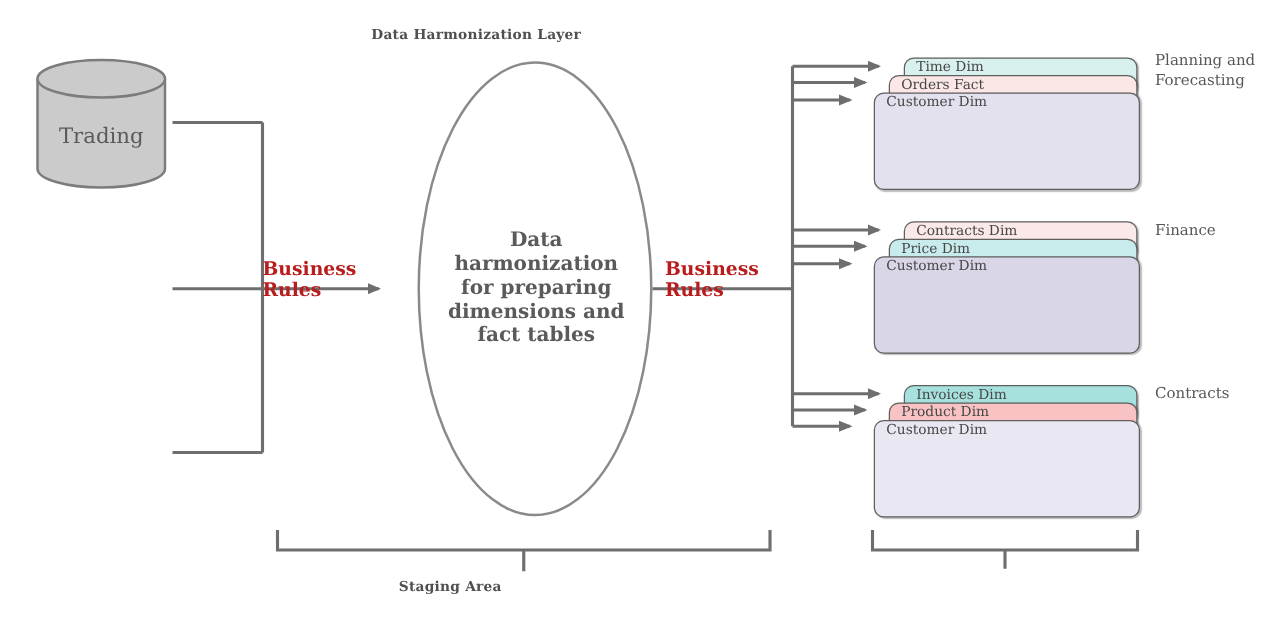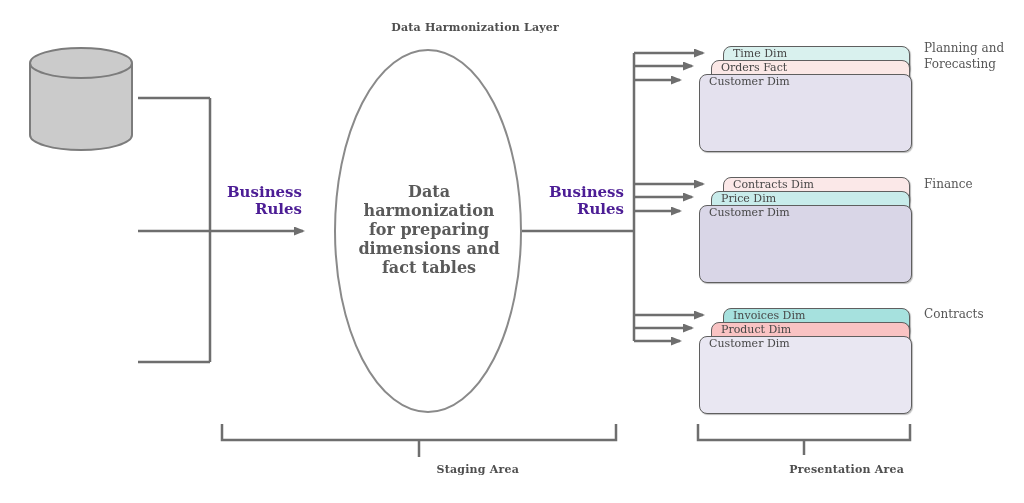--- a/index.html
+++ b/index.html
@@ -1,25 +1,25 @@
 <!DOCTYPE html>
 <html><head>
 <meta charset="utf-8">
 <style>
   html,body{margin:0;padding:0;background:#ffffff;}
   .stage{
     position:relative;width:1024px;height:503px;background:#ffffff;overflow:hidden;
     font-family:"DejaVu Serif","Liberation Serif",serif;color:#4f4f4f;
   }
   .stage svg.linework{position:absolute;left:0;top:0;}
-  .lbl{position:absolute;text-align:right;}
+  .lbl{position:absolute;text-align:left;}
   .lbl-bold{font-weight:bold;color:#4f4f4f;}
   .lbl-small{font-size:11px;letter-spacing:.2px;}
   .lbl-group{font-size:12px;line-height:1.35;text-align:left;font-weight:normal;color:#565656;}
-  .lbl-rules{font-size:15px;line-height:1.15;font-weight:bold;color:#4c1d95;}
+  .lbl-rules{font-size:15px;line-height:1.15;font-weight:bold;color:#b91c1c;margin-top:23px;}
   .cylinder{position:absolute;width:106px;height:106px;}
   .cylinder .cyl-label{
     position:absolute;left:0;top:22px;width:106px;height:84px;
     display:flex;align-items:center;justify-content:center;text-align:center;
     font-size:17px;line-height:1.15;color:#5a5a5a;
   }
   .ellipse-text{
     position:absolute;left:353px;top:183px;width:152px;text-align:center;
     font-size:16px;line-height:1.18;color:#5a5a5a;font-weight:bold;
   }
@@ -76,20 +76,21 @@
       <path d="M698,424 V440 H910 V424"></path>
       <path d="M804,440 V455"></path>
     </g>
   </svg>
 
   <div class="cylinder" style="left:28px;top:46px;">
     <svg width="106" height="106">
       <path d="M2,17 L2,89 A51,15 0 0 0 104,89 L104,17" fill="#cbcbcb" stroke="#7c7c7c" stroke-width="2"></path>
       <ellipse cx="53" cy="17" rx="51" ry="15" fill="#cbcbcb" stroke="#7c7c7c" stroke-width="2"></ellipse>
     </svg>
+    <div class="cyl-label">Trading</div>
   </div>
 
 
 
   <div class="lbl lbl-bold lbl-small" style="left:297px;top:21px;width:262px;">Data Harmonization Layer</div>
 
   <div class="lbl lbl-rules" style="left:210px;top:184px;width:92px;">Business Rules</div>
   <div class="lbl lbl-rules" style="left:532px;top:184px;width:92px;">Business Rules</div>
 
   <div class="ellipse-text">Data harmonization for preparing dimensions and fact tables</div>
@@ -121,15 +122,14 @@
   </div>
   <div class="dbtable" style="left: 711px; top: 322px; width: 199px; height: 30px; background-color: rgb(249, 195, 195);">
     <span class="tlabel">Product Dim</span>
   </div>
   <div class="dbtable" style="left: 699px; top: 336px; width: 213px; height: 78px; background-color: rgb(233, 231, 242);">
     <span class="tlabel">Customer Dim</span>
   </div>
   <div class="lbl lbl-group" style="left:924px;top:306px;width:96px;">Contracts</div>
 
   <div class="lbl lbl-bold lbl-small" style="left:319px;top:463px;width:200px;">Staging Area</div>
-  <div class="lbl lbl-bold lbl-small" style="left:704px;top:463px;width:200px;">Presentation Area</div>
 
 </div>
 
 </body></html>

